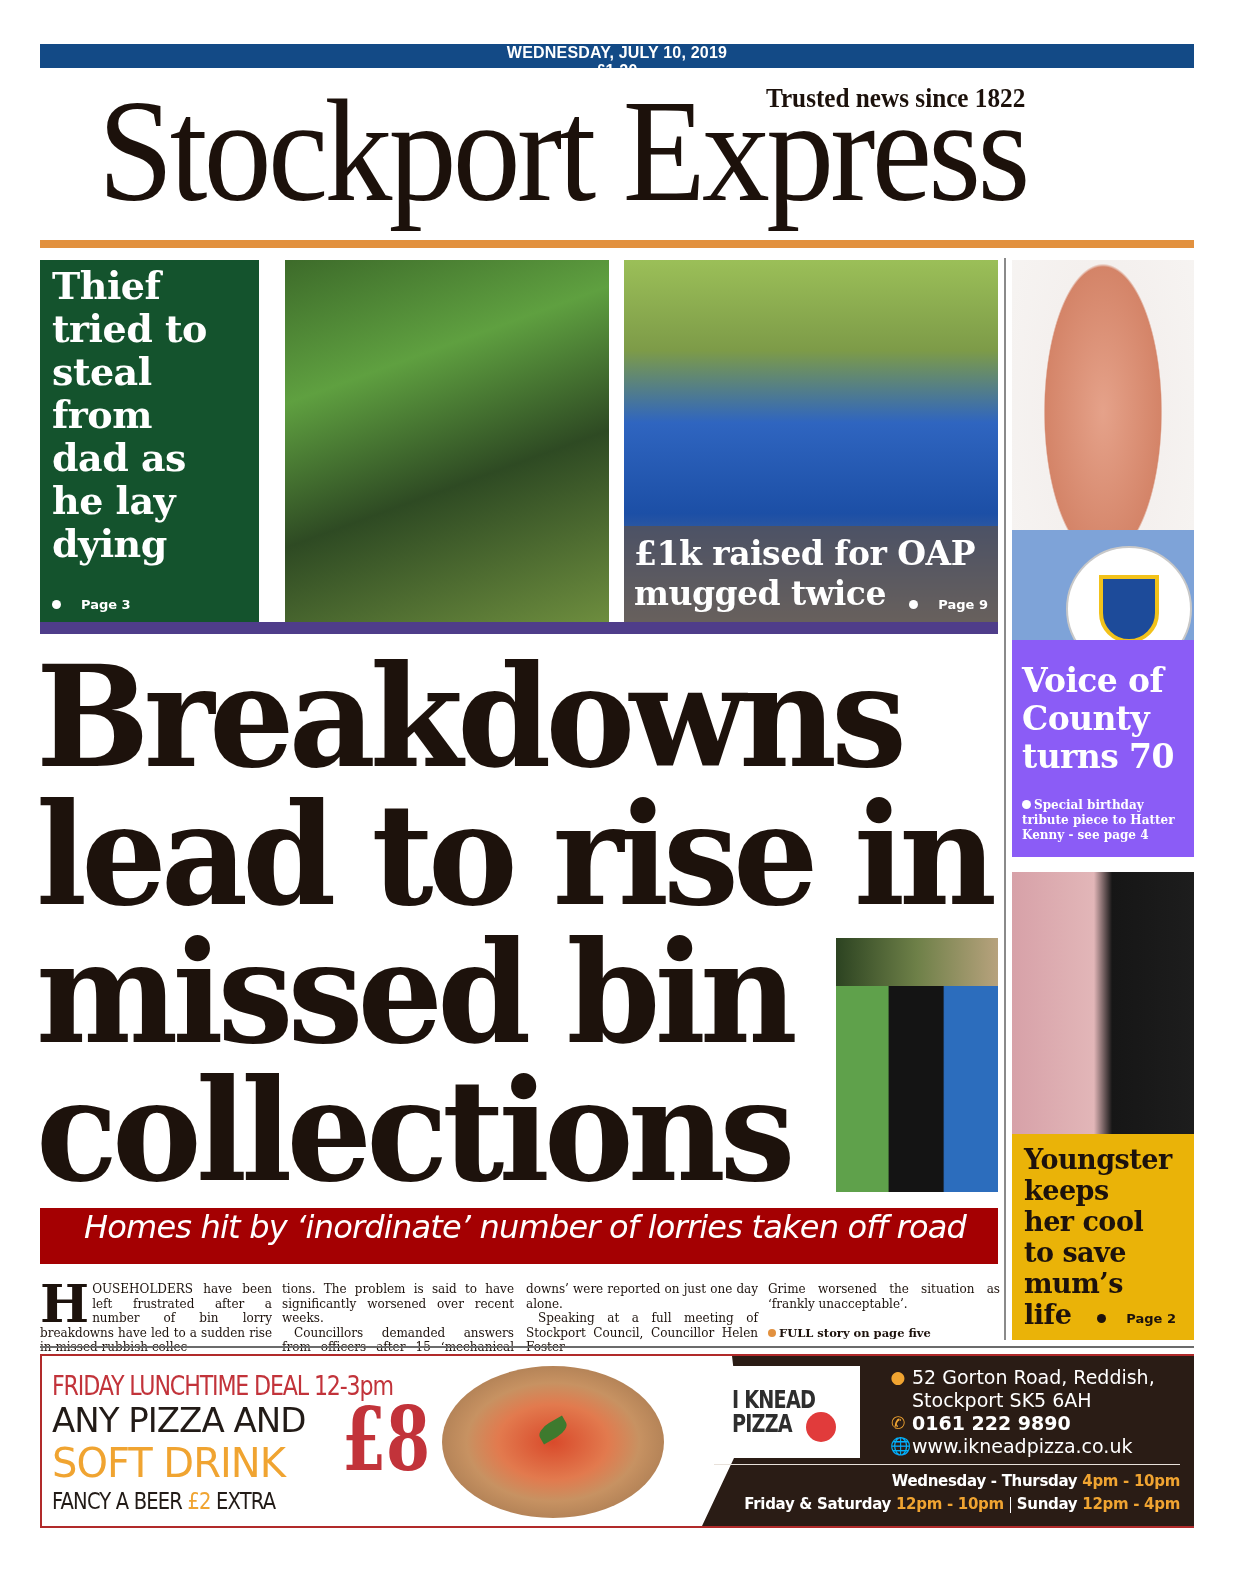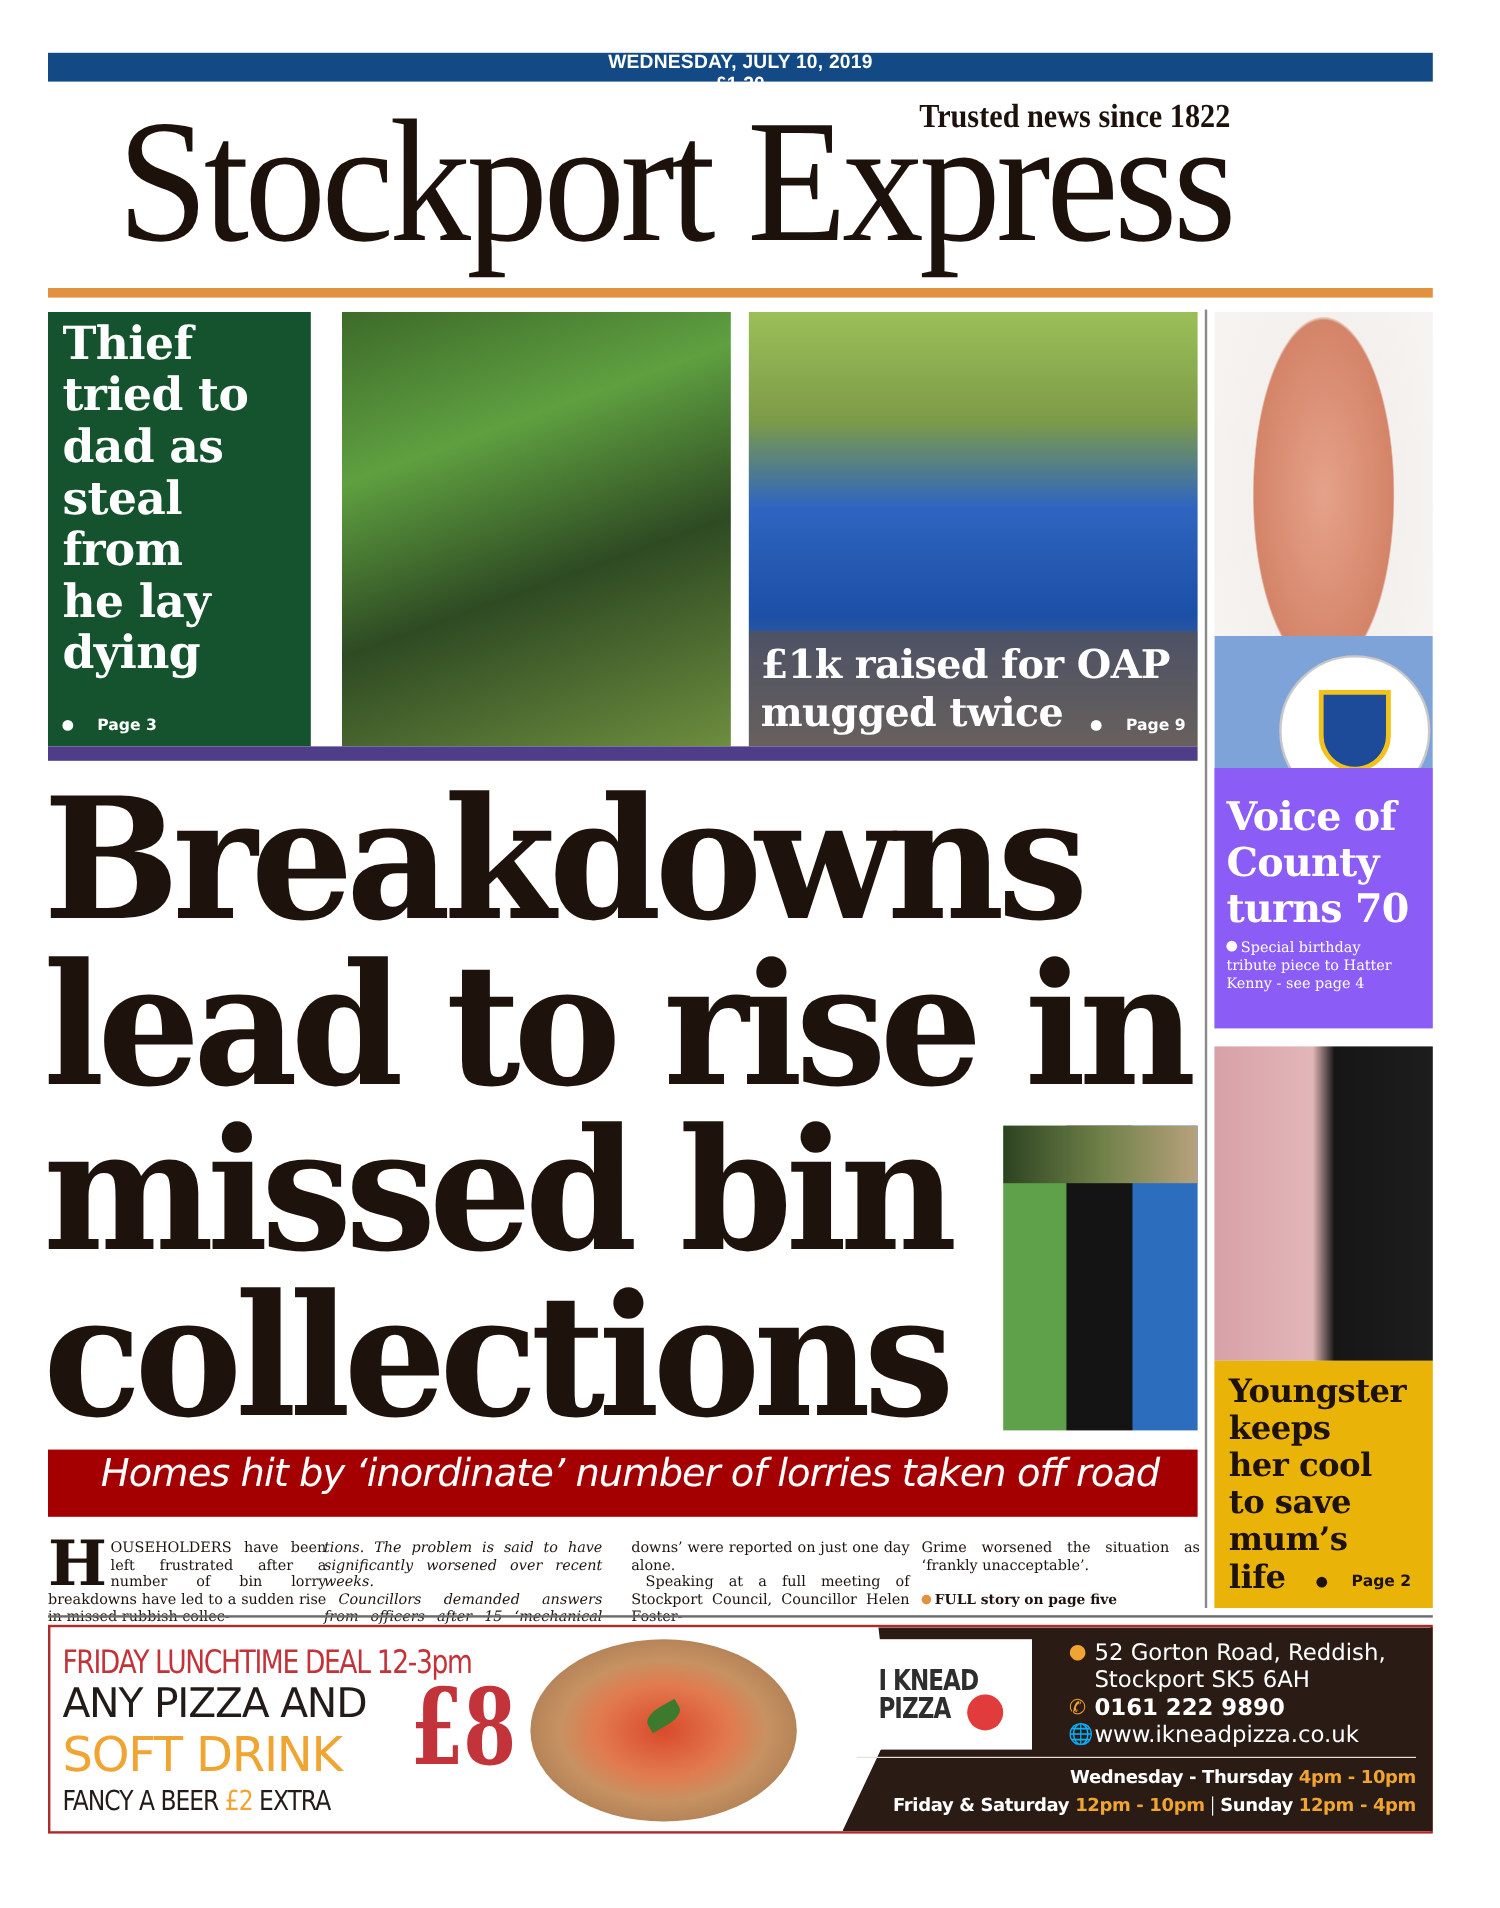--- a/index.html
+++ b/index.html
@@ -33,21 +33,21 @@
 
   
   .col-divider { left: 1004px; top: 258px; width: 2px; height: 1082px; background: #8a8a8a; }
   .photo3 { left: 1012px; top: 260px; width: 182px; height: 380px; background: radial-gradient(ellipse at 50% 40%, #e5a28a 0%, #d48468 45%, #f4f0ee 46%, #f7f5f3 100%); }
   .photo3 .shirt { position: absolute; left: 0; bottom: 0; width: 100%; height: 110px; background: #7ea3d8; }
   .crest { left: 1066px; top: 546px; width: 126px; height: 126px; border-radius: 50%; background: #fff; border: 2px solid #c8c8c8; display: flex; align-items: center; justify-content: center; }
   .crest-inner { width: 60px; height: 68px; background: #1d4b9a; border: 4px solid #f2c21a; border-radius: 0 0 30px 30px; }
   .crest-text { position: absolute; bottom: 12px; left: 0; width: 100%; text-align: center; font-family: "DejaVu Sans", sans-serif; font-size: 7px; font-weight: bold; color: #1b3f7e; }
   .voice-box { left: 1012px; top: 640px; width: 182px; height: 217px; background: #8b5cf6; color: #fff; padding: 22px 10px 0 10px; }
   .voice-head { font-family: "DejaVu Serif", serif; font-weight: bold; font-size: 33px; line-height: 38px; letter-spacing: -0.6px; }
-  .voice-sub { font-family: "DejaVu Serif", serif; font-weight: normal; font-size: 12px; line-height: 15px; margin-top: 6px; }
+  .voice-sub { font-family: "DejaVu Serif", serif; font-weight: bold; font-size: 12px; line-height: 15px; margin-top: 22px; }
   .voice-sub .dot { width: 9px; height: 9px; margin-right: 3px; }
 
   .photo4 { left: 1012px; top: 872px; width: 182px; height: 262px; background: linear-gradient(90deg, #d7a1a8 0%, #e2b6b8 45%, #161616 55%, #1d1d1d 100%); }
   .youngster-box { left: 1012px; top: 1134px; width: 182px; height: 206px; background: #eab308; padding: 10px 10px 0 12px; }
   .youngster-head { font-family: "DejaVu Serif", serif; font-weight: bold; font-size: 27px; line-height: 31px; color: #1d120c; letter-spacing: -0.5px; }
   .youngster-box .pageref { position: absolute; right: 18px; bottom: 14px; color: #1d120c; }
   .youngster-box .dot { background: #1d120c; }
 
   
   .headline { left: 36px; top: 648px; width: 980px; font-family: "DejaVu Serif", serif; font-weight: bold; font-size: 140px; line-height: 138px; color: #1d120c; letter-spacing: -6px; }
@@ -100,22 +100,22 @@
 <div class="abs masthead">
   <div class="masthead-title">Stockport Express</div>
   <div class="masthead-tagline">Trusted news since 1822</div>
 </div>
 <div class="abs orange-rule"></div>
 
 <div class="abs story1">
   <div class="story1-head">
     <div>Thief</div>
     <div>tried to</div>
+    <div>steal from</div>
     <div>dad as</div>
-    <div>steal from</div>
     <div>he lay</div>
     <div>dying</div>
   </div>
   <div class="pageref">
     <span class="dot"></span>
     <span>Page 3</span>
   </div>
 </div>
 <div class="abs photo photo1"></div>
 
@@ -178,21 +178,21 @@
 <div class="abs photo bins">
   <div class="foliage"></div>
 </div>
 <div class="abs subhead">Homes hit by ‘inordinate’ number of lorries taken off road</div>
 
 <div class="abs body">
   <div class="body-col" style="left:0;">
     <span class="dropcap">H</span>
     <span>OUSEHOLDERS have been left frustrated after a number of bin lorry breakdowns have led to a sudden rise in missed rubbish collec-</span>
   </div>
-  <div class="body-col" style="left:230px;font-style:italic;">
+  <div class="body-col" style="left:242px;">
     <div>tions. The problem is said to have significantly worsened over recent weeks.</div>
     <div class="indent">Councillors demanded answers from officers after 15 ‘mechanical break-</div>
   </div>
   <div class="body-col" style="left:486px;">
     <div>downs’ were reported on just one day alone.</div>
     <div class="indent">Speaking at a full meeting of Stockport Council, Councillor Helen Foster-</div>
   </div>
   <div class="body-col" style="left:728px;">
     <div>Grime worsened the situation as ‘frankly unacceptable’.</div>
     <div class="full-story">

